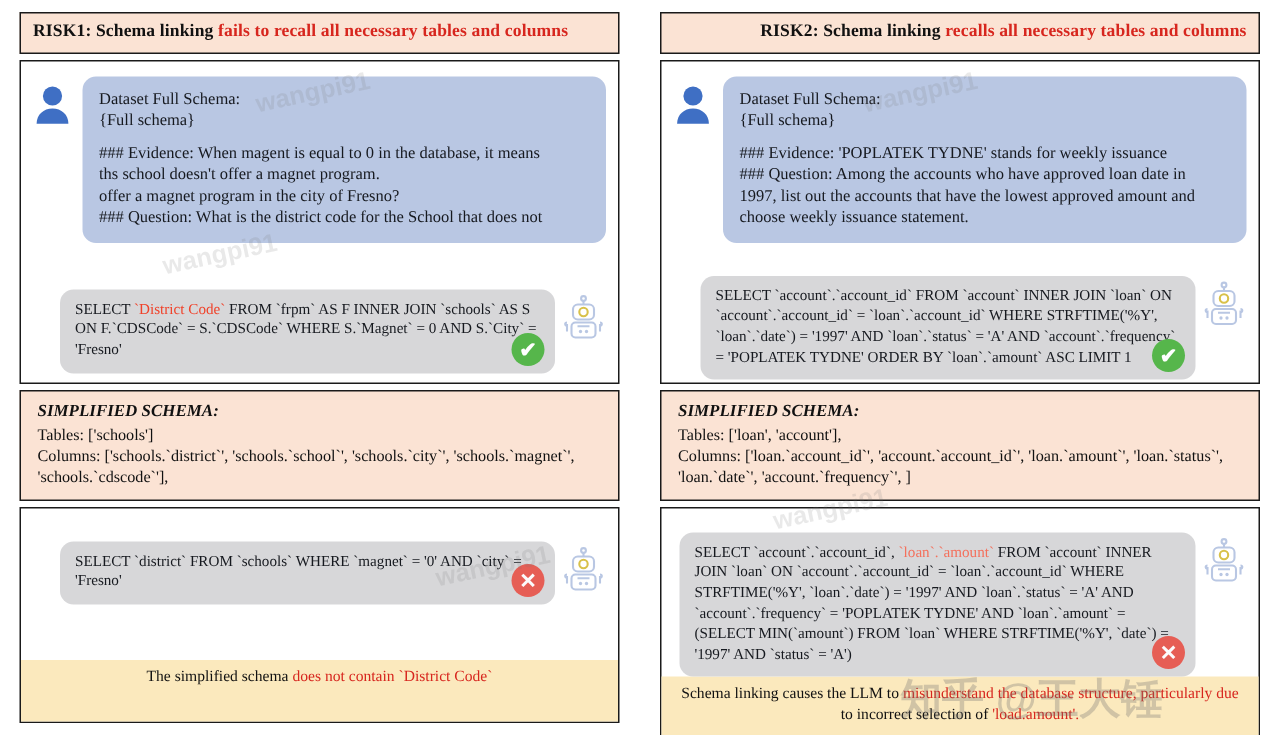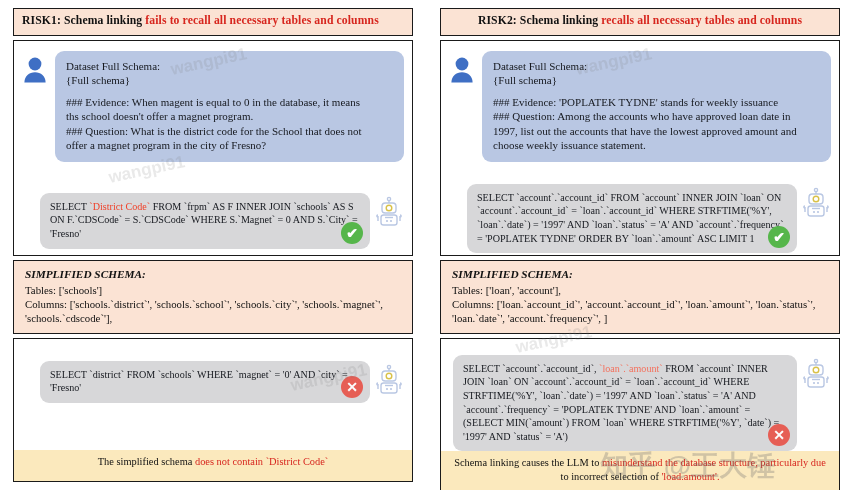--- a/index.html
+++ b/index.html
@@ -33,21 +33,21 @@
 
   .hdr{
     background:#fbe3d4;
     padding:5px 8px 6px 8px;
     font-weight:bold;
     font-size:11.7px;
     line-height:1.25;
     color:#111;
     letter-spacing:0.1px;
   }
-  .hdr.center{text-align:center;}
+  .hdr.center{text-align:right;}
   .hdr .red{color:#d7261e;}
 
   .convo{
     flex:0 0 auto;
     padding:10px 8px 10px 8px;
   }
   .convo.left-h{height:216px;}
   .convo.right-h{height:216px;}
 
   .row{display:flex;align-items:flex-start;gap:7px;}
@@ -112,21 +112,21 @@
     padding:8px 8px 0 8px;
     display:flex;
     flex-direction:column;
     justify-content:space-between;
   }
   .caption{
     background:#fbe9bd;
     text-align:center;
     font-size:10.4px;
     line-height:1.3;
-    padding:5px 10px 12px 10px;
+    padding:5px 10px 22px 10px;
     color:#111;
     margin:0 -8px 0 -8px;
   }
   .caption .red{color:#d7261e;}
   .caption .rq{color:#d7261e;}
 
   .wm{
     position:absolute;
     color:rgba(120,120,120,0.16);
     font-family:"Liberation Sans",sans-serif;
@@ -164,22 +164,22 @@
               <circle cx="13" cy="9" r="6.4" fill="#3f6fc4"></circle>
               <path d="M2.4 27.5c0-6.2 4.7-10.2 10.6-10.2s10.6 4 10.6 10.2z" fill="#3f6fc4"></path>
             </svg>
         </span>
         <div class="bubble-user">
           <div>Dataset Full Schema:</div>
           <div>{Full schema}</div>
           <div class="sp"></div>
           <div>### Evidence: When magent is equal to 0 in the database, it means</div>
           <div>ths school doesn't offer a magnet program.</div>
+          <div>offer a magnet program in the city of Fresno?</div>
           <div>### Question: What is the district code for the School that does not</div>
-          <div>offer a magnet program in the city of Fresno?</div>
         </div>
       </div>
 
       <div class="sqlrow">
         <div class="bubble-sql">
           <span>SELECT </span><span class="red">`District Code`</span><span> FROM `frpm` AS F INNER JOIN `schools` AS S ON F.`CDSCode` = S.`CDSCode` WHERE S.`Magnet` = 0 AND S.`City` = 'Fresno'</span>
           <span class="badge ok">✔</span>
         </div>
         <span class="bot">
           <svg viewBox="0 0 30 34" width="30" height="34">

